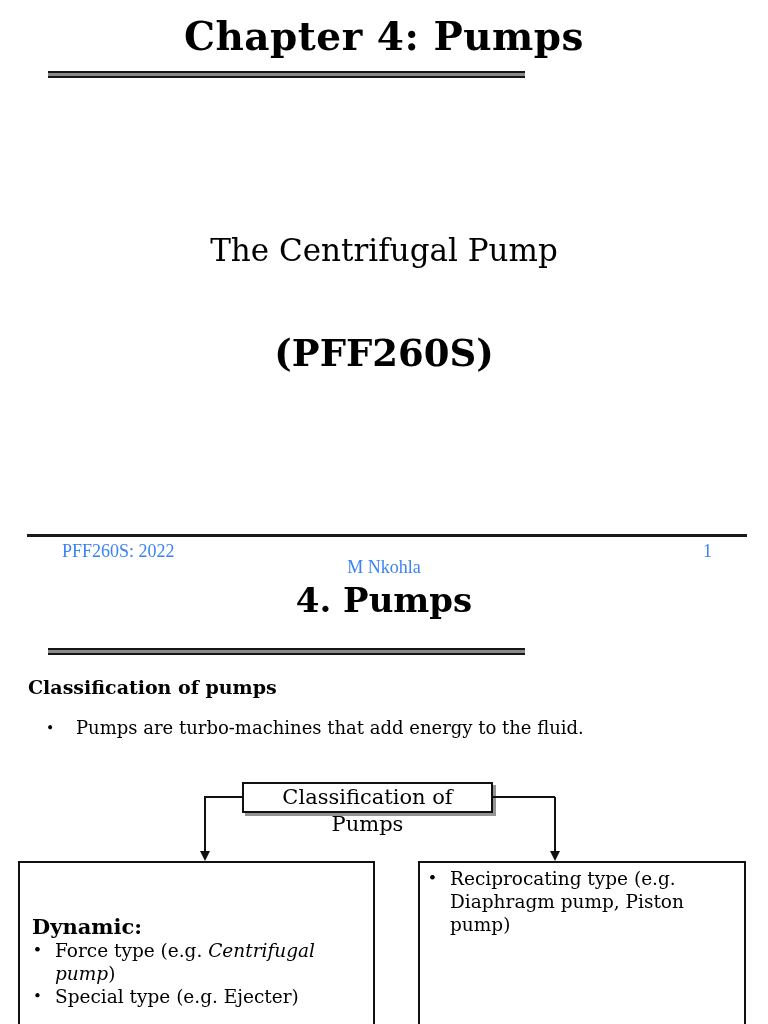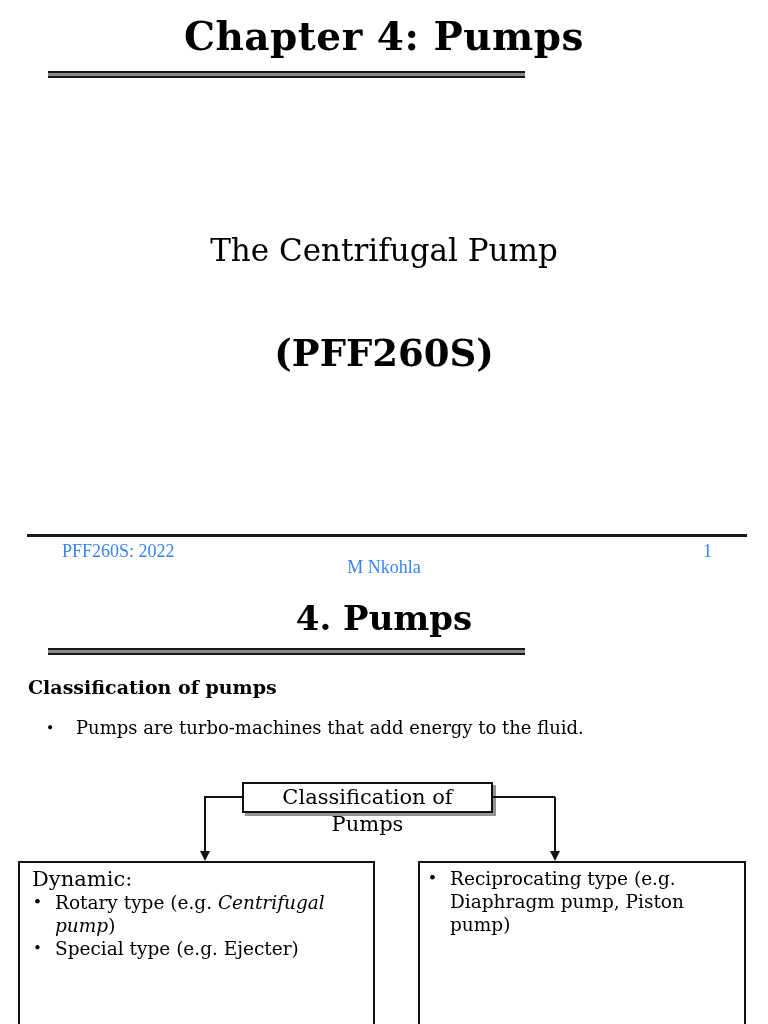--- a/index.html
+++ b/index.html
@@ -62,21 +62,21 @@
     font-family: Liberation Serif, serif;
     font-size: 18px;
     color: #3b82f6;
   }
   .footer-left { left: 62px; }
   .footer-center { left: 0; right: 0; text-align: center; margin-top: 16px; }
   .footer-right { right: 56px; }
 
   
   .s2-title {
-    top: 598px;
+    top: 580px;
     font-size: 34px;
     font-weight: bold;
     margin: 0;
   }
   .s2-heading {
     top: 676px;
     left: 28px;
     font-size: 19px;
     font-weight: bold;
     margin: 0;
@@ -132,22 +132,23 @@
     box-sizing: border-box;
     border: 2px solid #111111;
     background: #ffffff;
     overflow: hidden;
     font-size: 18.5px;
   }
   .cat-box-left  { left: 18px;  width: 357px; padding: 4px 6px 0 12px; }
   .cat-box-right { left: 418px; width: 328px; padding: 4px 6px 0 7px; }
   .box-title {
     font-size: 21px;
-    font-weight: normal;
+    font-weight: bold;
     line-height: 24px;
+    margin-top: 48px;
   }
   .cat-box ul {
     list-style: none;
     margin: 0;
     padding: 0;
     line-height: 23px;
   }
   .cat-box li {
     position: relative;
     padding-left: 23px;
@@ -194,21 +195,21 @@
     <div class="abs conn conn-v conn-v-left"></div>
     <div class="abs arrow-down arrow-left"></div>
     <div class="abs conn conn-h conn-h-right"></div>
     <div class="abs conn conn-v conn-v-right"></div>
     <div class="abs arrow-down arrow-right"></div>
 
     <div class="abs cat-box cat-box-left">
       <div class="box-title">Dynamic:</div>
       <ul>
           <li><span class="bullet">•</span></li>
-          <li><span class="bullet">•</span><span class="li-text"><span>Rotary type (e.g. </span><em>Centrifugal
+          <li><span class="bullet">•</span><span class="li-text"><span>Force type (e.g. </span><em>Centrifugal
 pump</em><span>)</span></span></li>
           <li><span class="bullet">•</span><span class="li-text"><span>Special type (e.g. Ejecter)</span></span></li>
         </ul>
     </div>
 
     <div class="abs cat-box cat-box-right">
       <ul>
           <li><span class="bullet">•</span></li>
           <li><span class="bullet">•</span><span class="li-text"><span>Reciprocating type (e.g.
 Diaphragm pump, Piston pump)</span></span></li>

